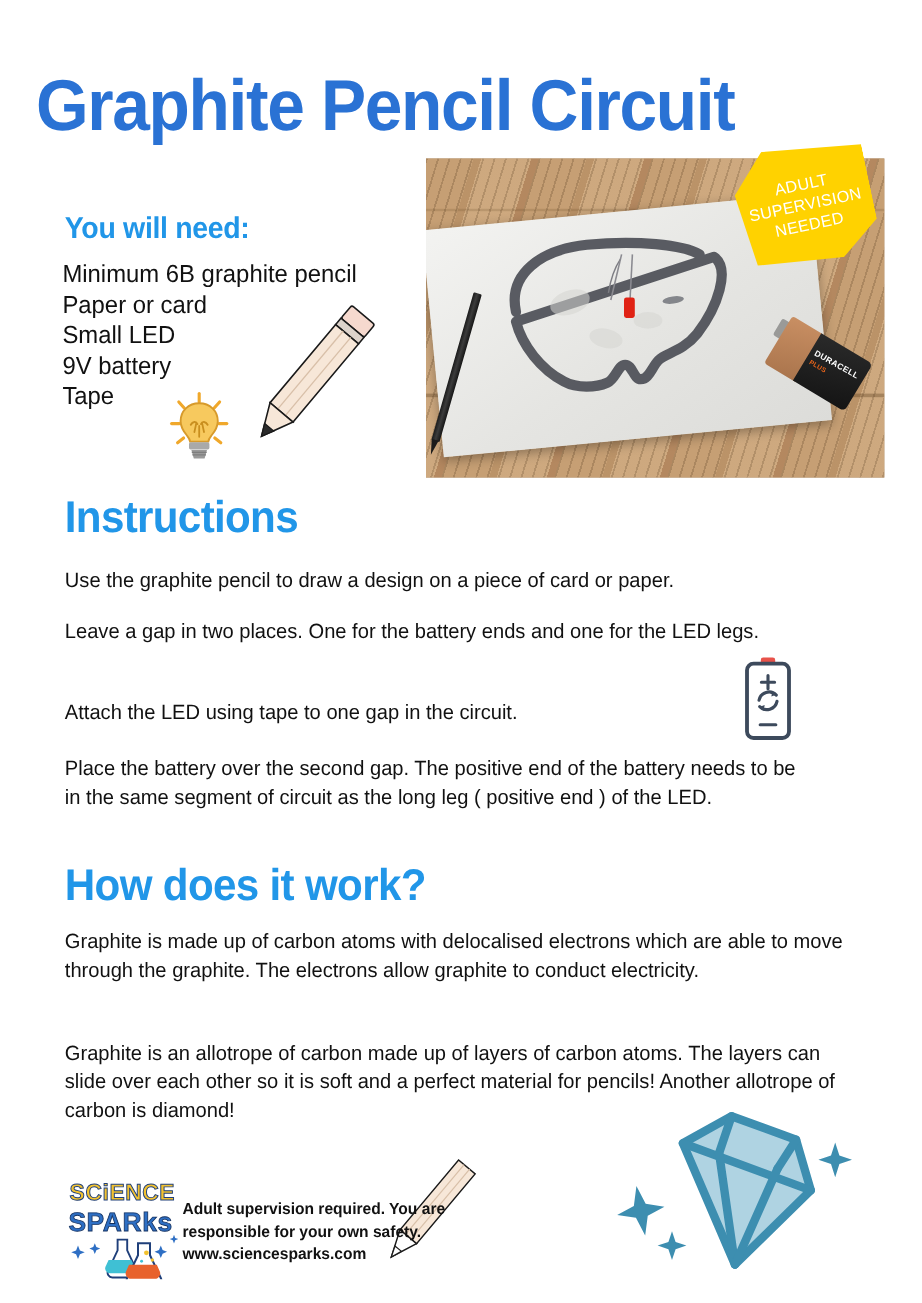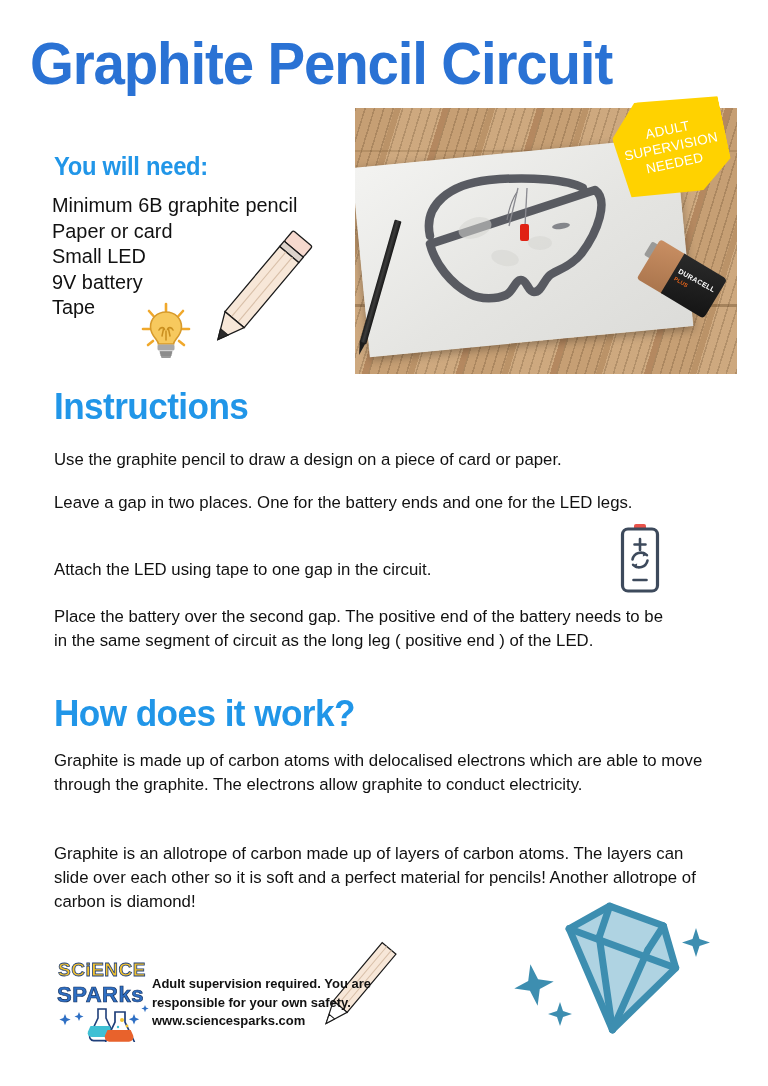--- a/index.html
+++ b/index.html
@@ -3,21 +3,21 @@
 <meta charset="utf-8">
 <title>Graphite Pencil Circuit</title>
 <style>
   html,body{margin:0;padding:0;background:#fff;}
   body{
     width:768px;height:1086px;position:relative;overflow:hidden;
     font-family:"Liberation Sans","DejaVu Sans",sans-serif;
     color:#111;
     -webkit-font-smoothing:antialiased;
   }
-  .page{position:absolute;inset:0;background:#ffffff;}
+  .page{position:absolute;inset:0;background:#ffffff;margin-top:24px;}
 
   
   .title{
     position:absolute;left:30px;top:34px;width:720px;
     font-size:60px;line-height:1.0;font-weight:700;
     color:#2a72d4;
     letter-spacing:-1.2px;
     transform:scaleX(.94);transform-origin:left center;
     white-space:nowrap;
   }

